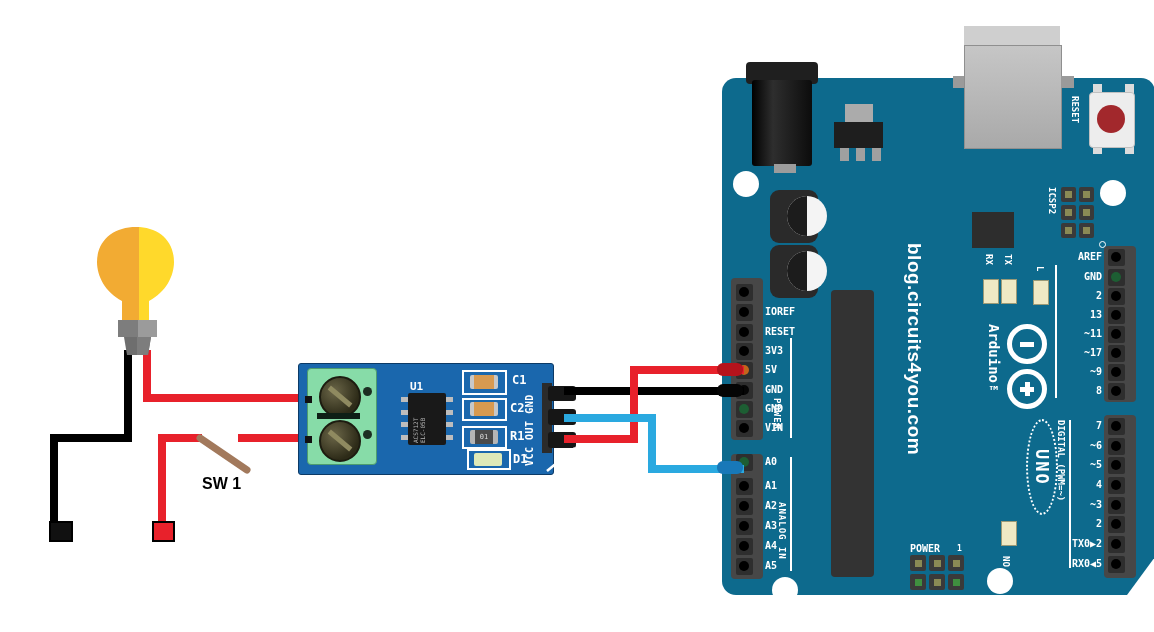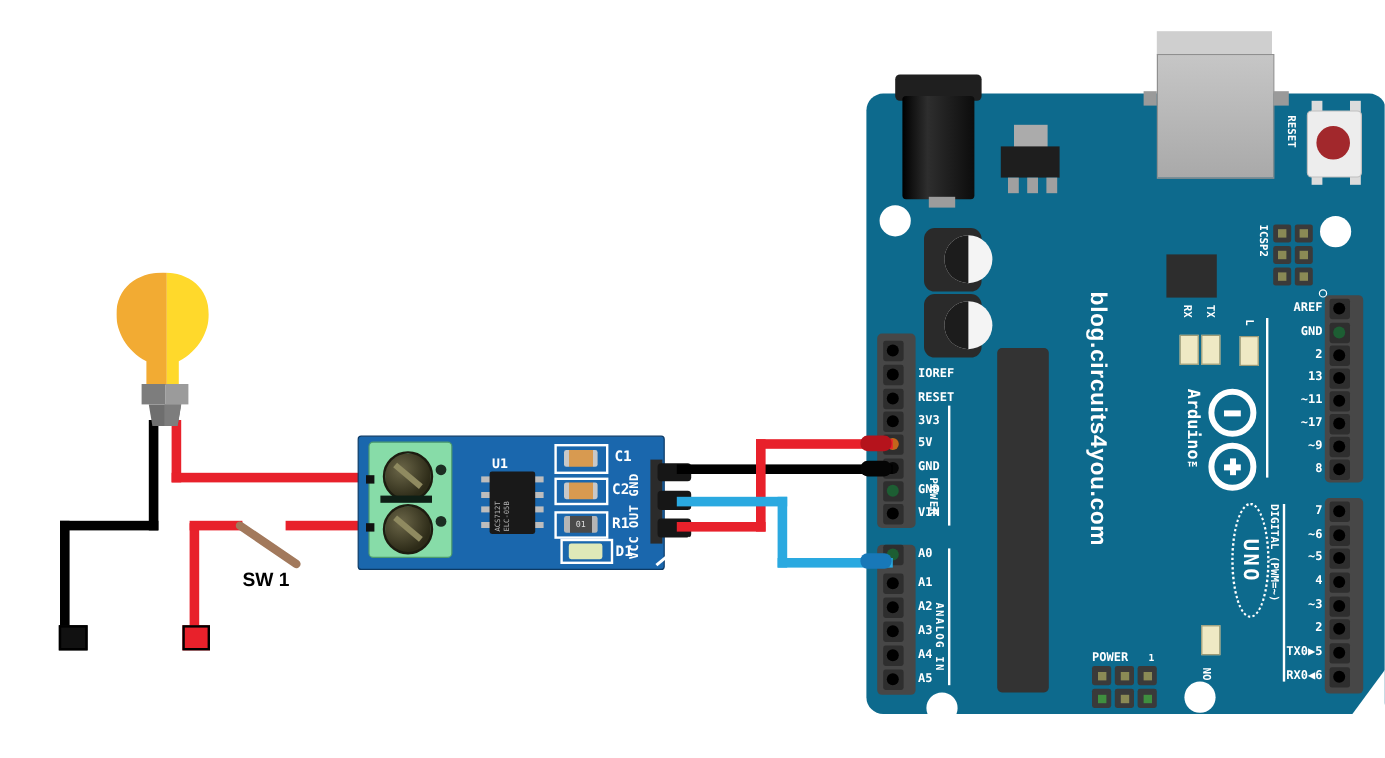--- a/index.html
+++ b/index.html
@@ -383,27 +383,27 @@
             <span class="hole"></span>
           </span>
         </div>
         <div class="prow" style="top: 101px;">
           <span class="plabel">2</span>
           <span class="socket">
             <span class="hole"></span>
           </span>
         </div>
         <div class="prow" style="top: 121px;">
-          <span class="plabel">TX0▶5</span>
+          <span class="plabel">TX0▶2</span>
           <span class="socket">
             <span class="hole"></span>
           </span>
         </div>
         <div class="prow" style="top: 141px;">
-          <span class="plabel">RX0◀6</span>
+          <span class="plabel">RX0◀5</span>
           <span class="socket">
             <span class="hole"></span>
           </span>
         </div>
       </div>
 
     <div class="sline" style="left:68px;top:260px;height:100px;"></div>
     <div class="sline" style="left:68px;top:379px;height:114px;"></div>
     <div class="sline" style="left:333px;top:187px;height:133px;"></div>
     <div class="sline" style="left:347px;top:342px;height:148px;"></div>

